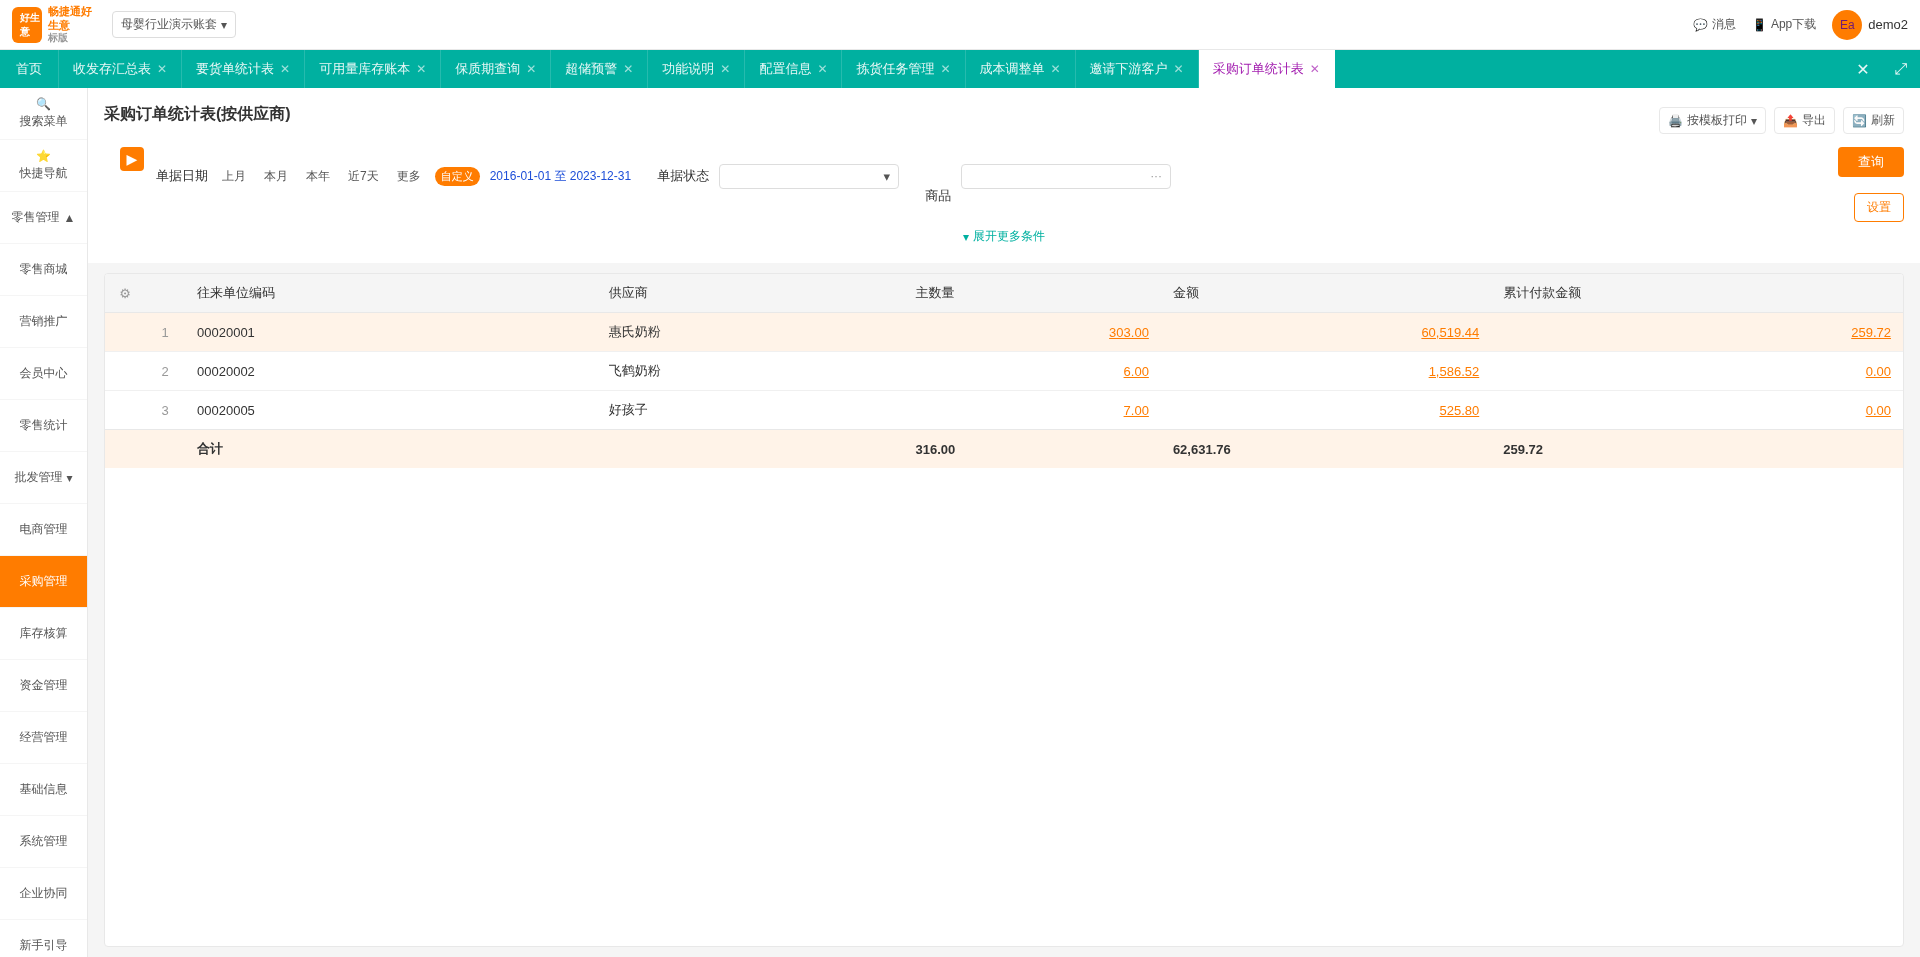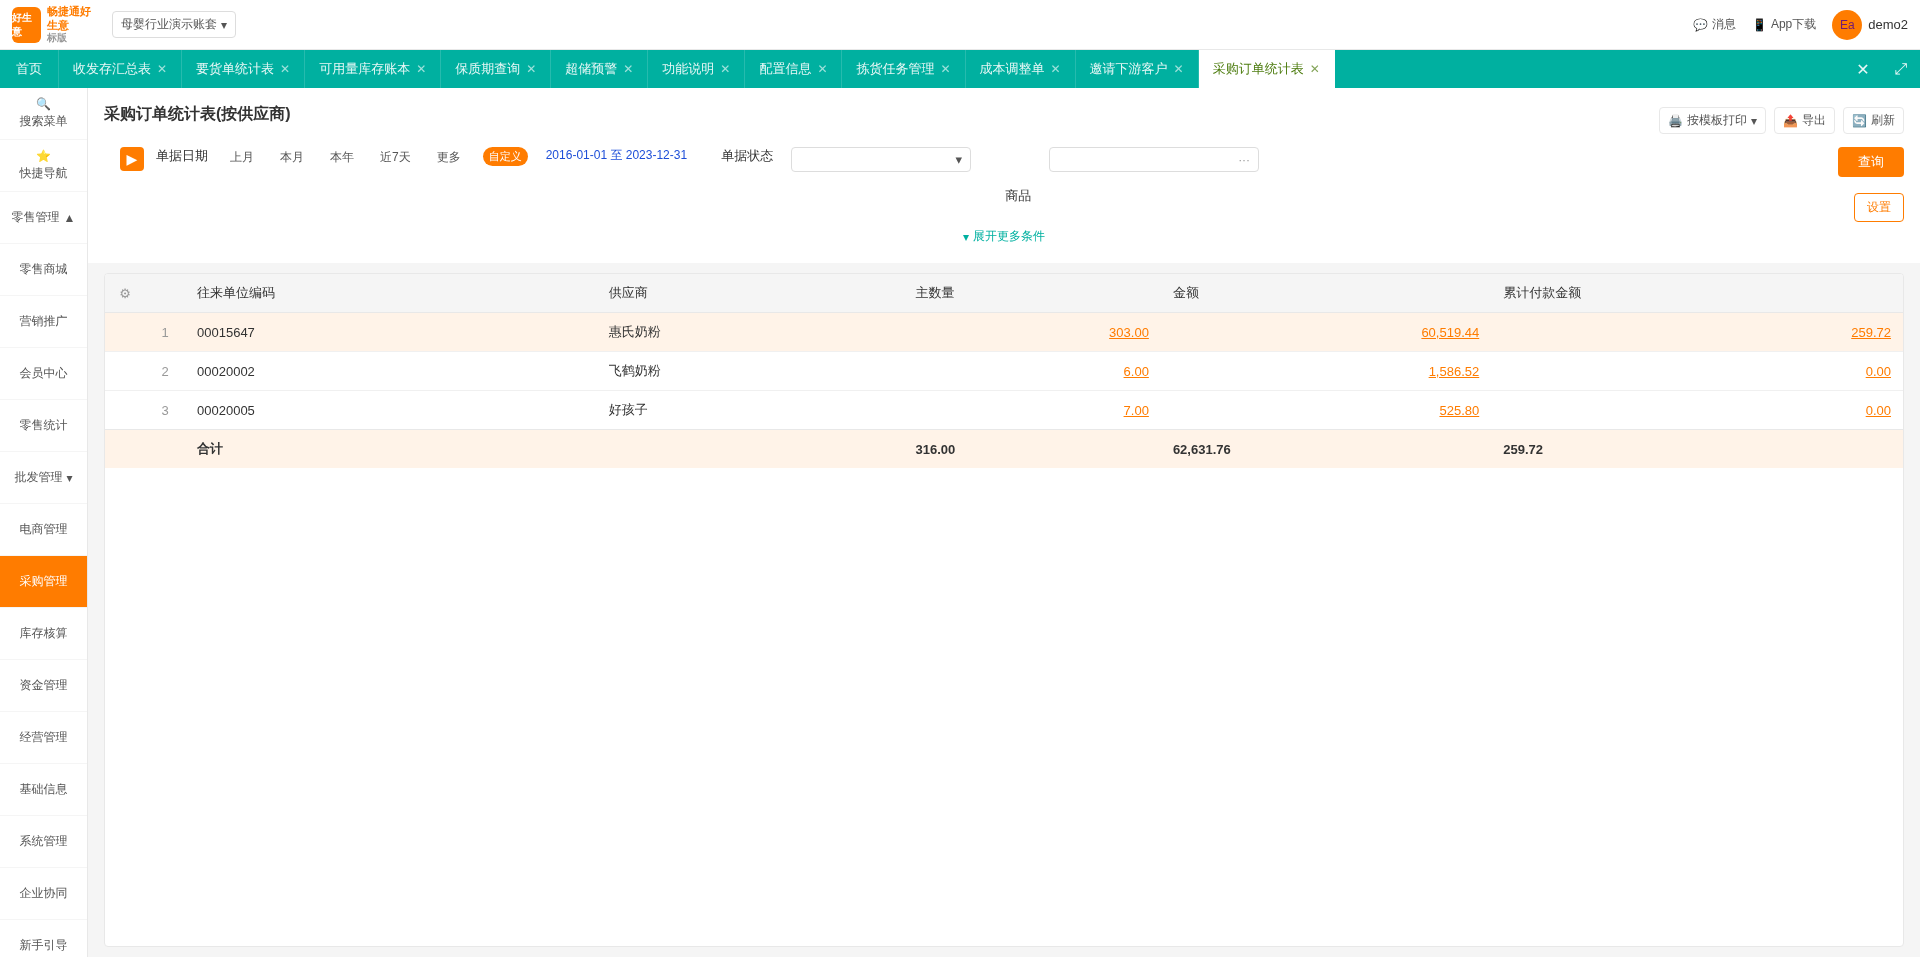--- a/index.html
+++ b/index.html
@@ -1,32 +1,32 @@
 <!DOCTYPE html>
 <html><head>
   <meta charset="utf-8">
   <style>
     * { box-sizing: border-box; margin: 0; padding: 0; }
     body { font-family: "Microsoft YaHei", "PingFang SC", Arial, sans-serif; font-size: 13px; background: #f5f5f5; display: flex; flex-direction: column; height: 957px; overflow: hidden; }
 
     
     .top-bar { height: 50px; background: #fff; display: flex; align-items: center; padding: 0 12px; border-bottom: 1px solid #e8e8e8; gap: 12px; }
     .logo-area { display: flex; align-items: center; gap: 6px; width: 88px; }
-    .logo-icon { width: 36px; height: 36px; background: #ff7c00; border-radius: 6px; display: flex; align-items: center; justify-content: center; color: #fff; font-size: 10px; font-weight: bold; }
+    .logo-icon { width: 36px; height: 36px; background: #ff7c00; border-radius: 6px; display: flex; align-items: center; justify-content: center; color: #fff; font-size: 10px; font-weight: bold; padding-left: 8px; }
     .logo-text { color: #ff7c00; font-size: 11px; font-weight: bold; line-height: 1.2; }
     .workspace-select { display: flex; align-items: center; gap: 4px; border: 1px solid #ddd; border-radius: 4px; padding: 4px 8px; cursor: pointer; font-size: 12px; color: #555; background: #fff; }
     .top-right { margin-left: auto; display: flex; align-items: center; gap: 16px; }
     .top-icon-btn { display: flex; align-items: center; gap: 4px; font-size: 12px; color: #555; cursor: pointer; }
     .avatar { width: 30px; height: 30px; border-radius: 50%; background: #ff7c00; display: flex; align-items: center; justify-content: center; color: #701a75; font-size: 12px; }
     .username { font-size: 13px; color: #333; cursor: pointer; }
 
     
     .nav-tabs { height: 38px; background: #00b0a0; display: flex; align-items: center; padding: 0 0 0 0; overflow: hidden; }
     .nav-tab { height: 38px; display: flex; align-items: center; padding: 0 14px; font-size: 13px; color: rgba(255,255,255,0.9); cursor: pointer; white-space: nowrap; border-right: 1px solid rgba(255,255,255,0.15); position: relative; gap: 4px; }
-    .nav-tab.active { background: #fff; color: #4d7c0f; }
+    .nav-tab.active { background: #fff; color: #a21caf; }
     .nav-tab .tab-close { font-size: 12px; color: inherit; opacity: 0.7; margin-left: 2px; }
     .nav-tab-home { padding: 0 16px; }
     .nav-tab-end { margin-left: auto; display: flex; align-items: center; gap: 0; }
     .nav-end-btn { height: 38px; width: 38px; display: flex; align-items: center; justify-content: center; color: rgba(255,255,255,0.9); cursor: pointer; font-size: 16px; }
 
     
     .main-layout { display: flex; flex: 1; overflow: hidden; }
 
     
     .sidebar { width: 88px; background: #fff; border-right: 1px solid #e8e8e8; display: flex; flex-direction: column; overflow-y: auto; }
@@ -243,21 +243,21 @@
             <span>刷新</span>
           </div>
         </div>
       </div>
 
       <div style="display:flex;align-items:flex-start;gap:12px;">
 
         <div class="expand-arrow">▶</div>
 
         <div style="flex:1;">
-          <div style="display:flex;align-items:flex-start;gap:18px;flex-wrap:wrap;margin-bottom:4px;">
+          <div style="display:flex;align-items:center;gap:10px;flex-wrap:wrap;margin-bottom:4px;">
             <span class="filter-label">单据日期</span>
             <span class="date-shortcut">上月</span>
             <span class="date-shortcut">本月</span>
             <span class="date-shortcut">本年</span>
             <span class="date-shortcut">近7天</span>
             <span class="date-shortcut">更多</span>
             <span class="date-range-tag">自定义</span>
             <span class="date-range-val">2016-01-01 至 2023-12-31</span>
 
             <span class="filter-label" style="margin-left:16px;">单据状态</span>
@@ -309,21 +309,21 @@
             <th>
               <span>累计付款金额</span>
             </th>
           </tr>
         </thead>
         <tbody>
 
           <tr class="selected-row">
             <td class="settings-col"></td>
             <td class="row-num">1</td>
-            <td>00015647</td>
+            <td>00020001</td>
             <td>惠氏奶粉</td>
             <td class="num-cell"><span class="link">303.00</span></td>
             <td class="num-cell"><span class="link">60,519.44</span></td>
             <td class="num-cell"><span class="link">259.72</span></td>
           </tr>
 
           <tr>
             <td class="settings-col"></td>
             <td class="row-num">2</td>
             <td>00020002</td>

